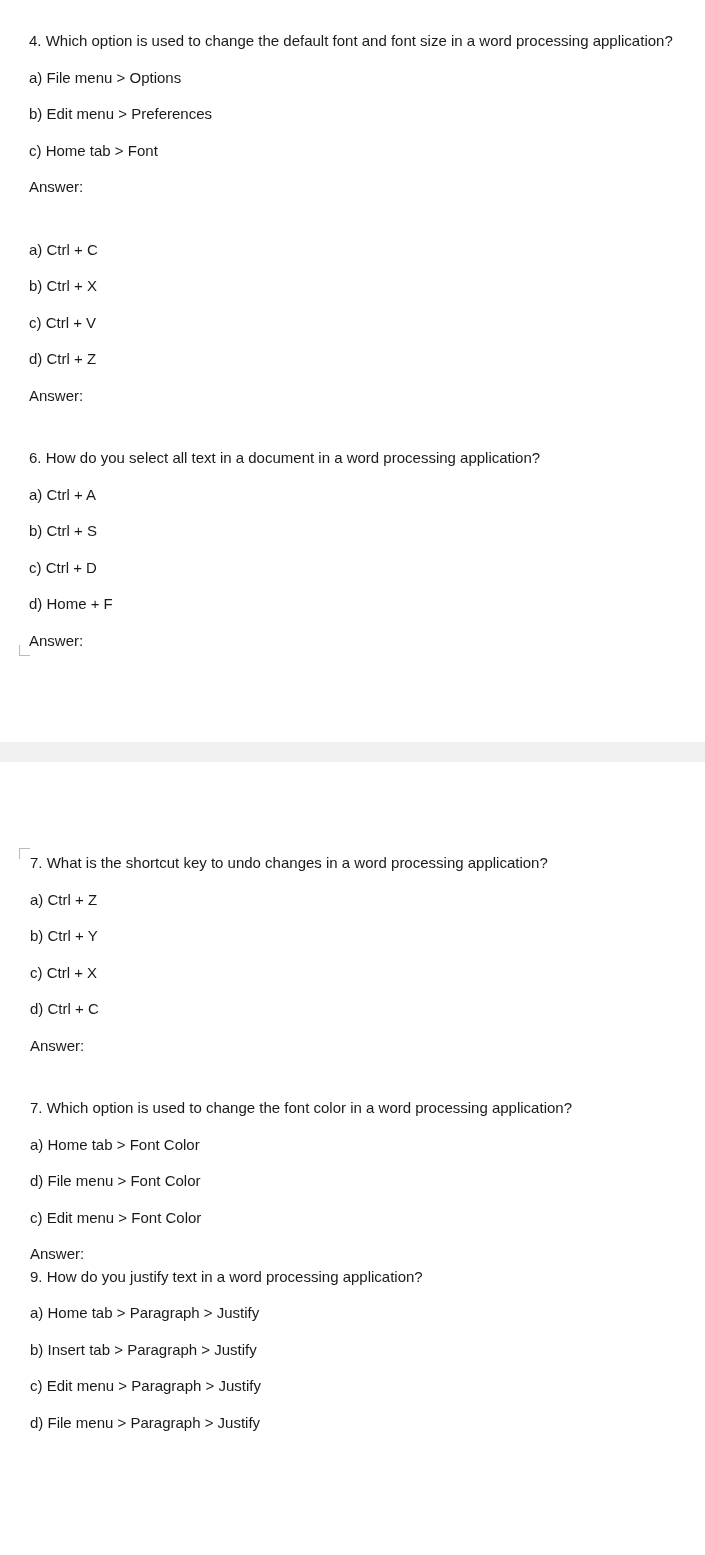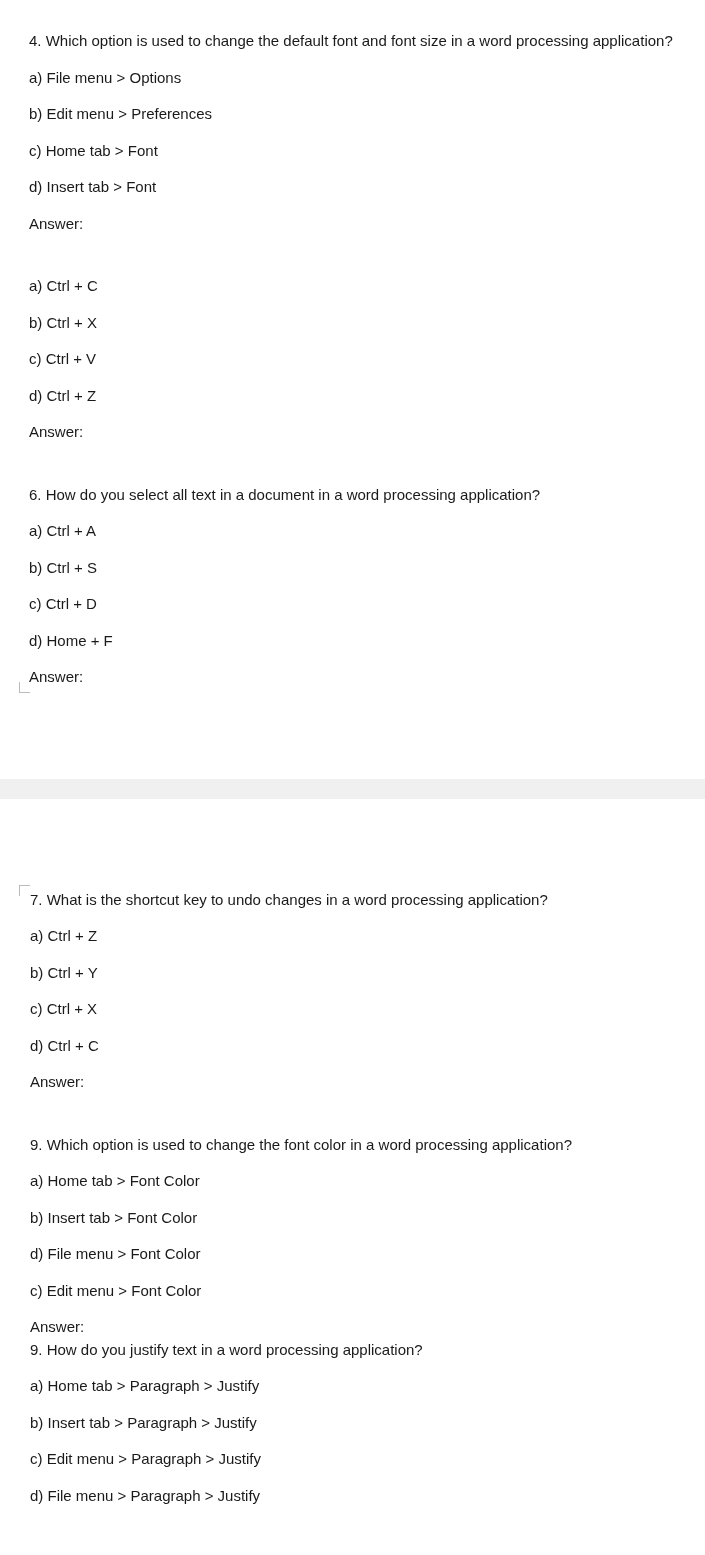--- a/index.html
+++ b/index.html
@@ -75,21 +75,20 @@
 </head>
 <body>
 
 <div class="page page1">
 
   <div class="question-block">
     <p class="question-text">4. Which option is used to change the default font and font size in a word processing application?</p>
     <p class="option">a) File menu &gt; Options</p>
     <p class="option">b) Edit menu &gt; Preferences</p>
     <p class="option">c) Home tab &gt; Font</p>
-    <p class="option">d) Insert tab &gt; Font</p>
     <p class="answer-label">Answer:</p>
   </div>
 
   <div class="question-block">
     <p class="option">a) Ctrl + C</p>
     <p class="option">b) Ctrl + X</p>
     <p class="option">c) Ctrl + V</p>
     <p class="option">d) Ctrl + Z</p>
     <p class="answer-label">Answer:</p>
   </div>
@@ -114,23 +113,22 @@
   <div class="question-block">
     <p class="question-text">7. What is the shortcut key to undo changes in a word processing application?</p>
     <p class="option">a) Ctrl + Z</p>
     <p class="option">b) Ctrl + Y</p>
     <p class="option">c) Ctrl + X</p>
     <p class="option">d) Ctrl + C</p>
     <p class="answer-label">Answer:</p>
   </div>
 
   <div class="question-block tight">
-    <p class="question-text">9. Which option is used to change the font color in a word processing application?</p>
+    <p class="question-text">7. Which option is used to change the font color in a word processing application?</p>
     <p class="option">a) Home tab &gt; Font Color</p>
-    <p class="option">b) Insert tab &gt; Font Color</p>
     <p class="option">d) File menu &gt; Font Color</p>
     <p class="option">c) Edit menu &gt; Font Color</p>
     <p class="answer-label">Answer:</p>
   </div>
 
   <div class="question-block q9 tight">
     <p class="question-text">9. How do you justify text in a word processing application?</p>
     <p class="option">a) Home tab &gt; Paragraph &gt; Justify</p>
     <p class="option">b) Insert tab &gt; Paragraph &gt; Justify</p>
     <p class="option">c) Edit menu &gt; Paragraph &gt; Justify</p>

